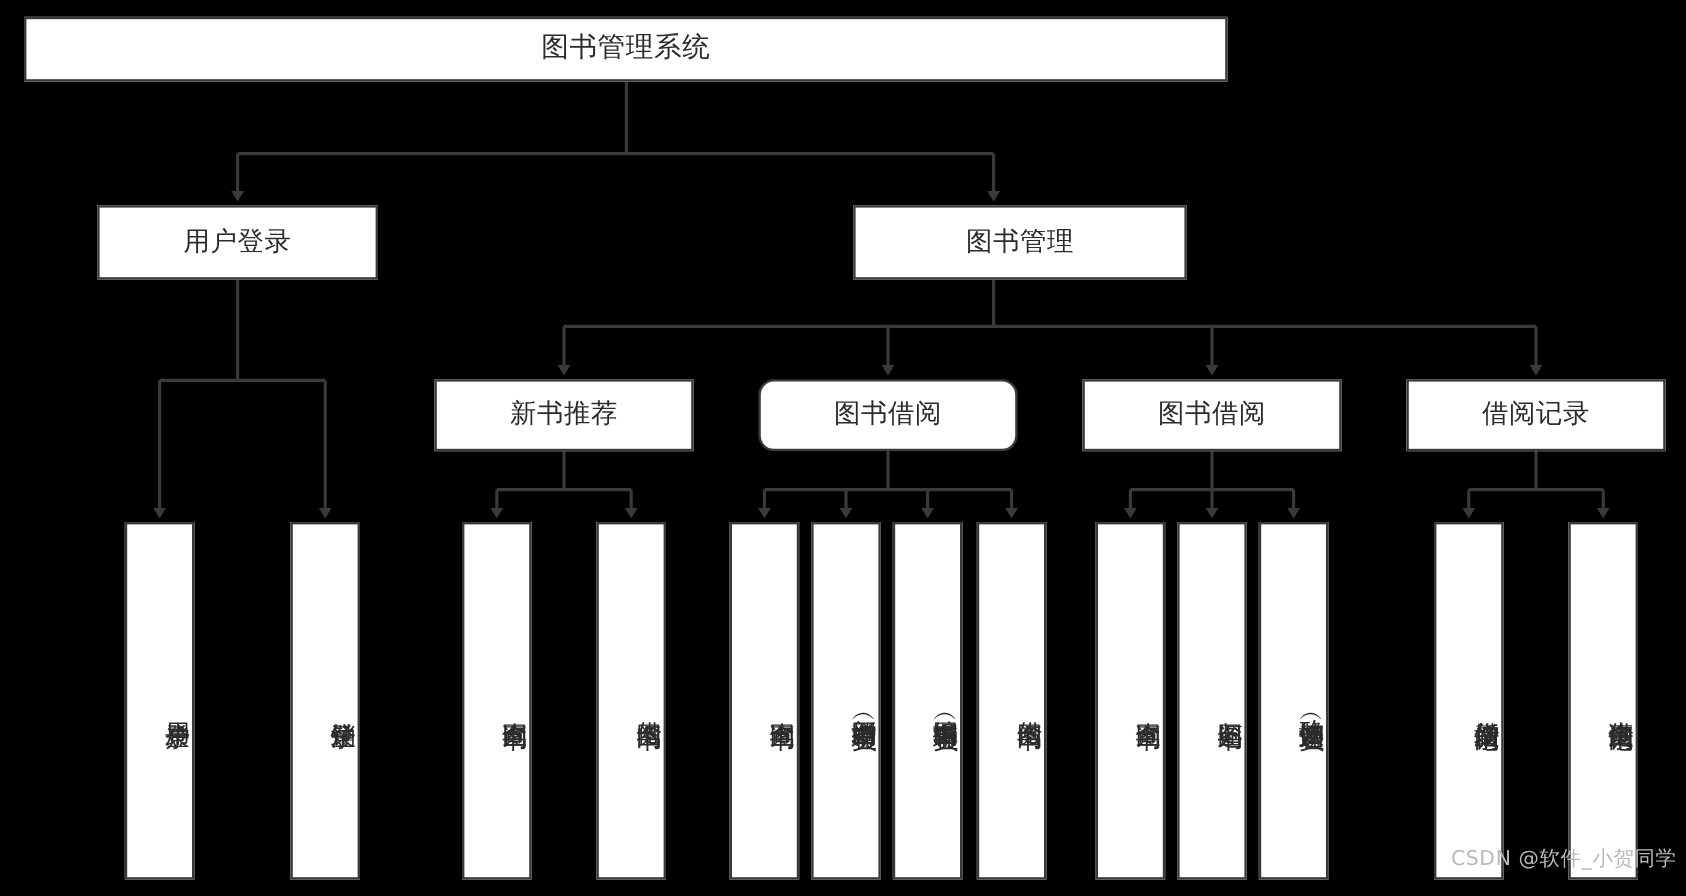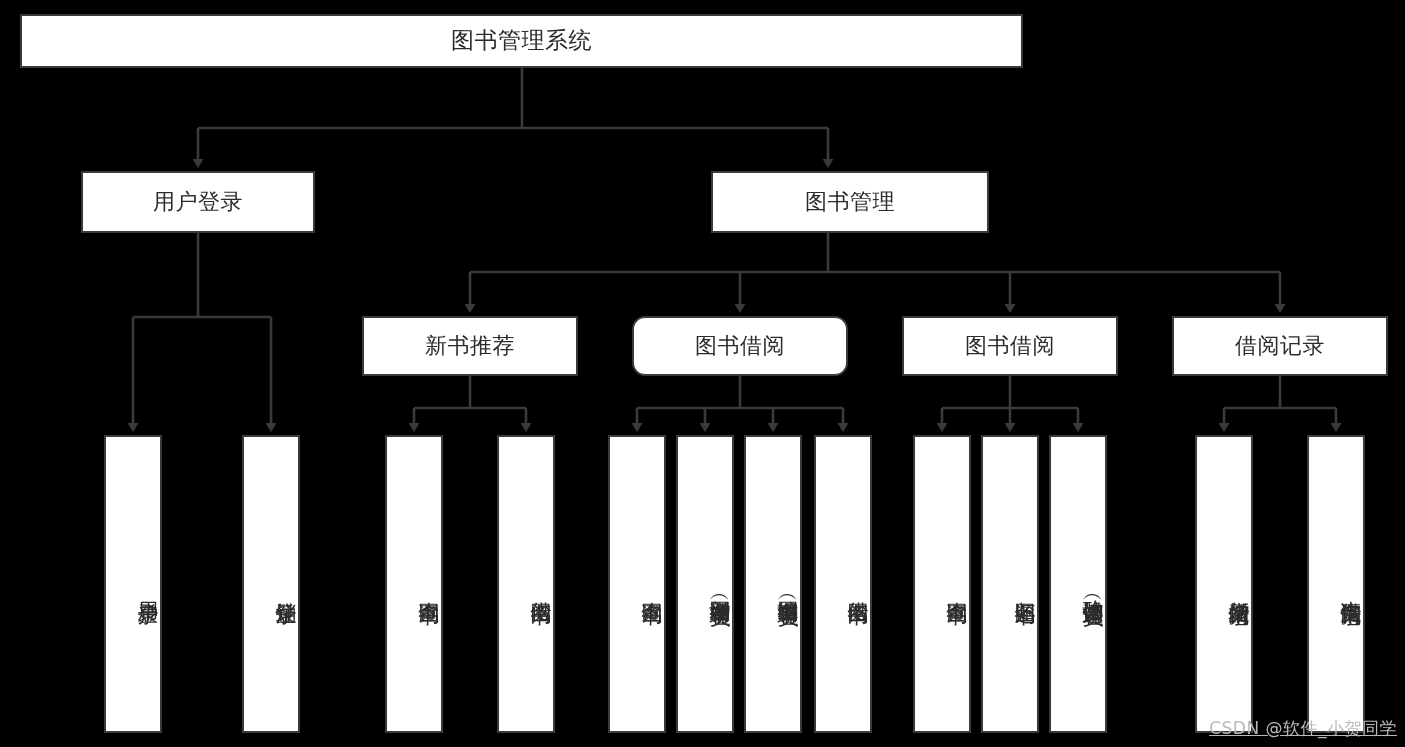--- a/index.html
+++ b/index.html
@@ -56,27 +56,26 @@
     text-align: center;
   }
   .node-v > span {
     writing-mode: vertical-rl;
     text-orientation: upright;
     display: block;
   }
   .watermark {
     position: absolute;
     right: 8px;
-    bottom: 7px;
+    bottom: 20px;
     font-size: 17px;
     color: #b9b9b9;
     letter-spacing: 0.5px;
     white-space: nowrap;
     z-index: 5;
-    text-decoration: underline;
   }
 </style>
 </head>
 <body>
 
 <div id="canvas">
 
   <svg id="edges" viewBox="0 0 1405 747" xmlns="http://www.w3.org/2000/svg">
     <defs>
       <marker id="arrow" markerWidth="9" markerHeight="11" refX="1" refY="5.5" orient="auto" markerUnits="userSpaceOnUse">

